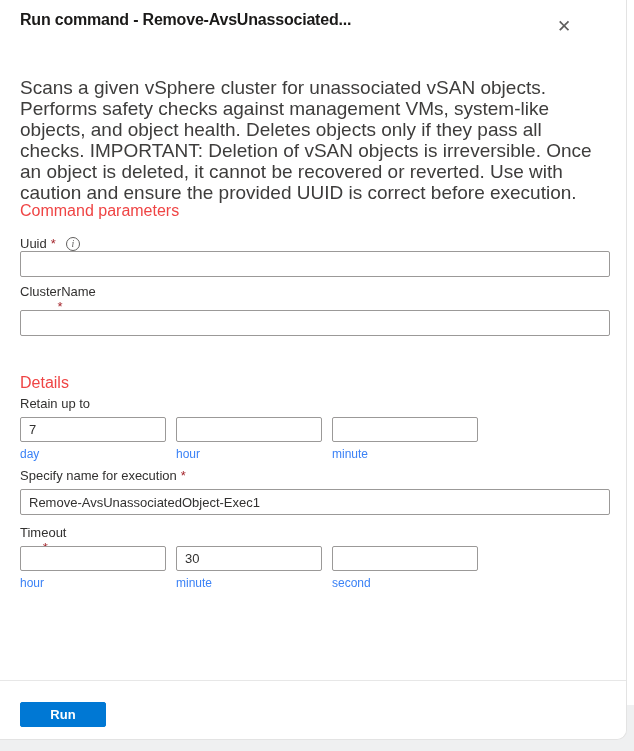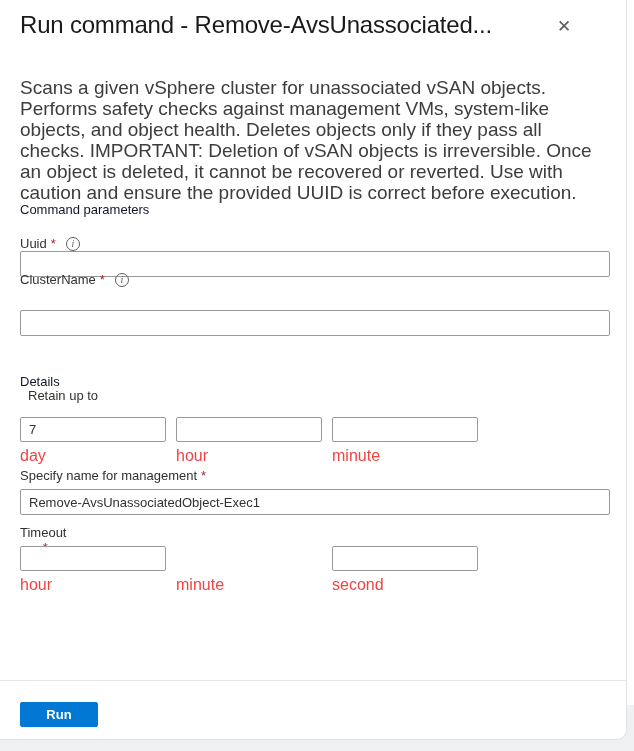--- a/index.html
+++ b/index.html
@@ -22,43 +22,43 @@
   .panel {
     position: absolute; left: 0; top: 0; width: 627px; height: 740px;
     background: #ffffff;
     border-right: 1px solid #e3e3e3;
     border-bottom: 1px solid #e3e3e3;
     border-radius: 0 0 10px 0;
     z-index: 1;
   }
   .panel-title {
     position: absolute; left: 20px; top: 11px;
-    font-size: 24px; font-weight: 400; color: #1b1a19;
+    font-size: 16px; font-weight: 700; color: #1b1a19;
     letter-spacing: -0.2px; white-space: nowrap;
   }
   .close-btn {
     position: absolute; left: 550px; top: 13px; width: 28px; height: 28px;
     background: none; border: none; cursor: pointer;
     font-size: 17px; color: #5f5e5d; line-height: 28px; text-align: center;
     font-family: "Liberation Sans", sans-serif;
   }
   .desc {
     position: absolute; left: 20px; top: 77px; width: 578px;
     font-size: 19px; line-height: 21px; color: #3e3d3c;
   }
-  .section-heading { position: absolute; left: 20px; font-size: 13px; color: #0f172a; }
+  .section-heading { position: absolute; left: 20px; font-size: 16px; color: #ef4444; }
   .sec-cmd { top: 202px; }
   .sec-details { top: 374px; }
   .label-row {
     position: absolute; left: 20px; display: inline-flex; align-items: center;
     font-size: 13px; color: #323130; white-space: nowrap;
   }
   .row-uuid { top: 236px; }
-  .row-cluster { top: 272px; }
-  .row-retain { top: 388px; margin-left: 8px; }
+  .row-cluster { top: 284px; flex-direction: column; }
+  .row-retain { top: 396px; }
   .row-exec { top: 468px; }
   .row-timeout { top: 525px; flex-direction: column; }
   .req { color: #a4262c; margin-left: 4px; font-size: 13px; }
   .info-icon {
     display: inline-flex; align-items: center; justify-content: center;
     width: 14px; height: 14px; margin-left: 10px;
     border: 1px solid #5f5e5d; border-radius: 50%;
     font-size: 10px; line-height: 1; color: #5f5e5d; cursor: default;
     font-family: "Liberation Serif", serif; font-style: italic;
   }
@@ -74,30 +74,30 @@
   .num-input {
     position: absolute; width: 146px; height: 25px;
     border: 1px solid #9b9998; border-radius: 2px; background: #fff;
     font-size: 13px; color: #323130; padding: 0 8px;
     font-family: "Liberation Sans", sans-serif; outline: none;
   }
   .r1 { left: 20px; }  .r2 { left: 176px; }  .r3 { left: 332px; }
   .retain-in { top: 417px; }
   .timeout-in { top: 546px; }
   .unit {
-    position: absolute; font-size: 16px; color: #ef4444;
+    position: absolute; font-size: 12px; color: #3b82f6;
   }
   .retain-unit { top: 447px; }
   .timeout-unit { top: 576px; }
   .footer {
     position: absolute; left: 0; top: 680px; width: 626px; height: 59px;
     border-top: 1px solid #e7e7e7; background: #fff; border-radius: 0 0 10px 0;
   }
   .run-btn {
-    position: absolute; left: 20px; top: 21px; width: 78px; height: 25px;
+    position: absolute; left: 20px; top: 21px; width: 86px; height: 25px;
     background: #0078d4; color: #ffffff; border: 1px solid #0078d4;
     border-radius: 2px; font-size: 13px; font-weight: 700; cursor: pointer;
     font-family: "Liberation Sans", sans-serif;
   }
 </style>
 </head>
 <body>
 
 <div class="bg-bottom"></div>
 <div class="corner-patch"></div>
@@ -133,30 +133,31 @@
     <span>Retain up to</span>
   </div>
   <input class="num-input retain-in r1" type="text" value="7" style="">
   <input class="num-input retain-in r2" type="text" value="" style="">
   <input class="num-input retain-in r3" type="text" value="" style="">
   <div class="unit retain-unit r1">day</div>
   <div class="unit retain-unit r2">hour</div>
   <div class="unit retain-unit r3">minute</div>
 
   <div class="label-row row-exec">
-    <span>Specify name for management</span>
+    <span>Specify name for execution</span>
     <span class="req">*</span>
   </div>
   <input class="txt-input in-exec" type="text" value="Remove-AvsUnassociatedObject-Exec1" style="">
 
   <div class="label-row row-timeout">
     <span>Timeout</span>
     <span class="req">*</span>
   </div>
   <input class="num-input timeout-in r1" type="text" value="" style="">
+  <input class="num-input timeout-in r2" type="text" value="30" style="">
   <input class="num-input timeout-in r3" type="text" value="" style="">
   <div class="unit timeout-unit r1">hour</div>
   <div class="unit timeout-unit r2">minute</div>
   <div class="unit timeout-unit r3">second</div>
 
   <div class="footer">
     <button class="run-btn">Run</button>
   </div>
 
 </div>

